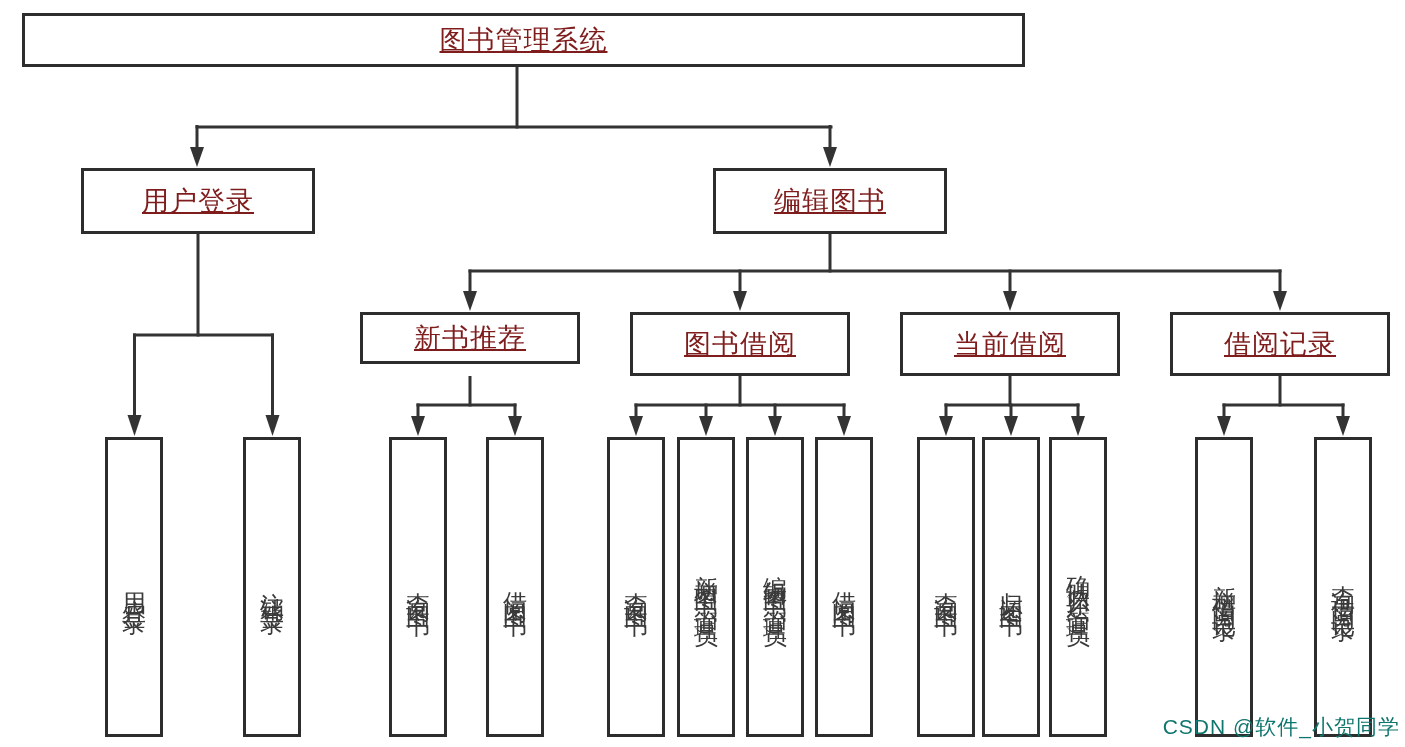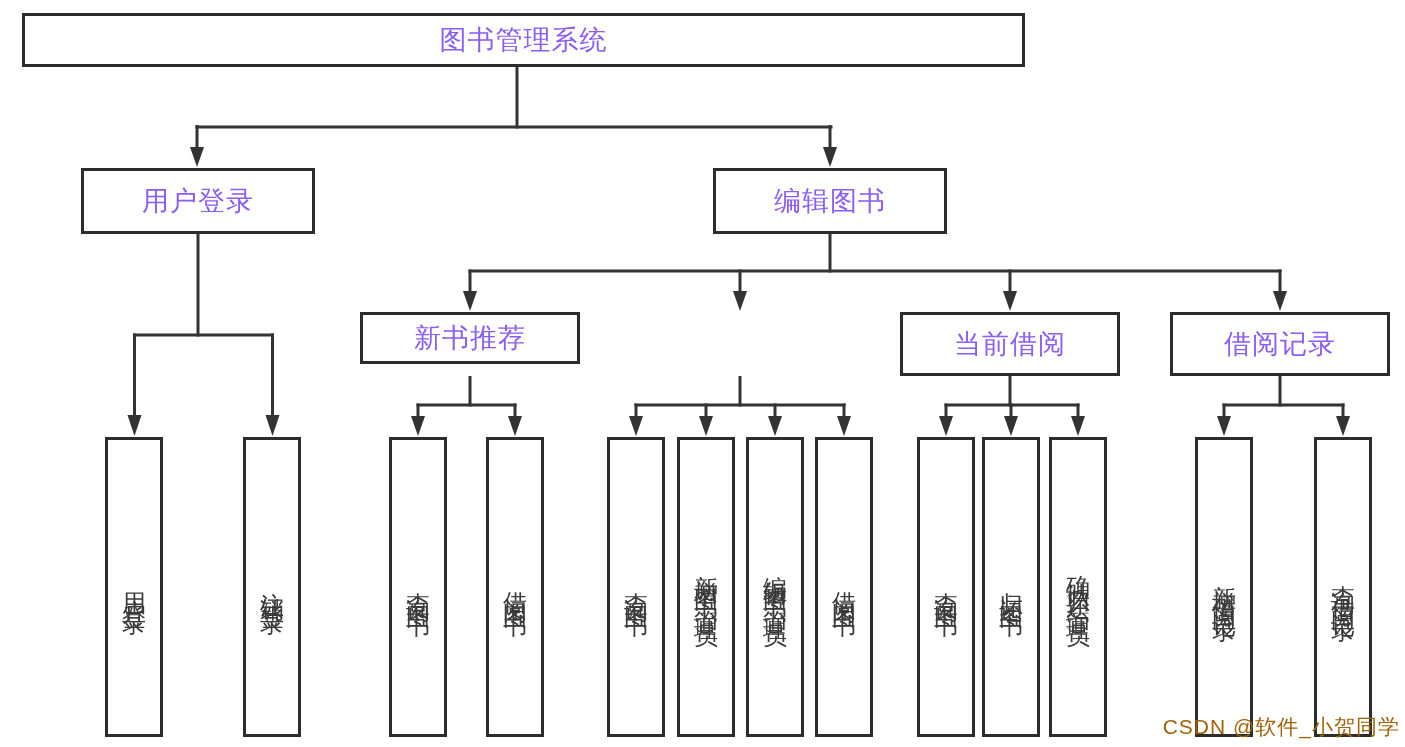--- a/index.html
+++ b/index.html
@@ -21,28 +21,29 @@
     top: 0;
     width: 1405px;
     height: 747px;
     pointer-events: none;
   }
   .box {
     position: absolute;
     box-sizing: border-box;
     border: 3px solid #2d2d2d;
     background: #ffffff;
-    color: #8b5cf6;
+    color: #7f1d1d;
     display: flex;
     align-items: center;
     justify-content: center;
     font-size: 27px;
     letter-spacing: 1px;
     white-space: nowrap;
     z-index: 2;
+    text-decoration: underline;
   }
   .leaf {
     position: absolute;
     box-sizing: border-box;
     border: 3px solid #2d2d2d;
     background: #ffffff;
     color: #3a3a3a;
     top: 437px;
     width: 58px;
     height: 300px;
@@ -51,21 +52,21 @@
     text-align: center;
     line-height: 52px;
     font-size: 24px;
     letter-spacing: 7px;
     z-index: 2;
   }
   .watermark {
     position: absolute;
     right: 5px;
     bottom: 6px;
-    color: #a16207;
+    color: #0f766e;
     font-size: 21px;
     letter-spacing: 1px;
     z-index: 5;
     white-space: nowrap;
   }
 </style>
 </head>
 <body>
 
 <div class="canvas">
@@ -137,20 +138,21 @@
       <polygon points="1336,416 1350,416 1343,436"></polygon>
     </g>
   </svg>
 
   <div class="box" style="left:22px;top:13px;width:1003px;height:54px">图书管理系统</div>
 
   <div class="box" style="left:81px;top:168px;width:234px;height:66px">用户登录</div>
   <div class="box" style="left:713px;top:168px;width:234px;height:66px">编辑图书</div>
 
   <div class="box" style="left:360px;top:312px;width:220px;height:52px">新书推荐</div>
+  <div class="box" style="left:630px;top:312px;width:220px;height:64px">图书借阅</div>
   <div class="box" style="left:1170px;top:312px;width:220px;height:64px">借阅记录</div>
   <div class="box" style="left:900px;top:312px;width:220px;height:64px">当前借阅</div>
 
   <div class="leaf" style="left:105px">用户登录</div>
   <div class="leaf" style="left:243px">注销登录</div>
 
   <div class="leaf" style="left:389px">查询图书</div>
   <div class="leaf" style="left:486px">借阅图书</div>
 
   <div class="leaf" style="left:607px">查询图书</div>

